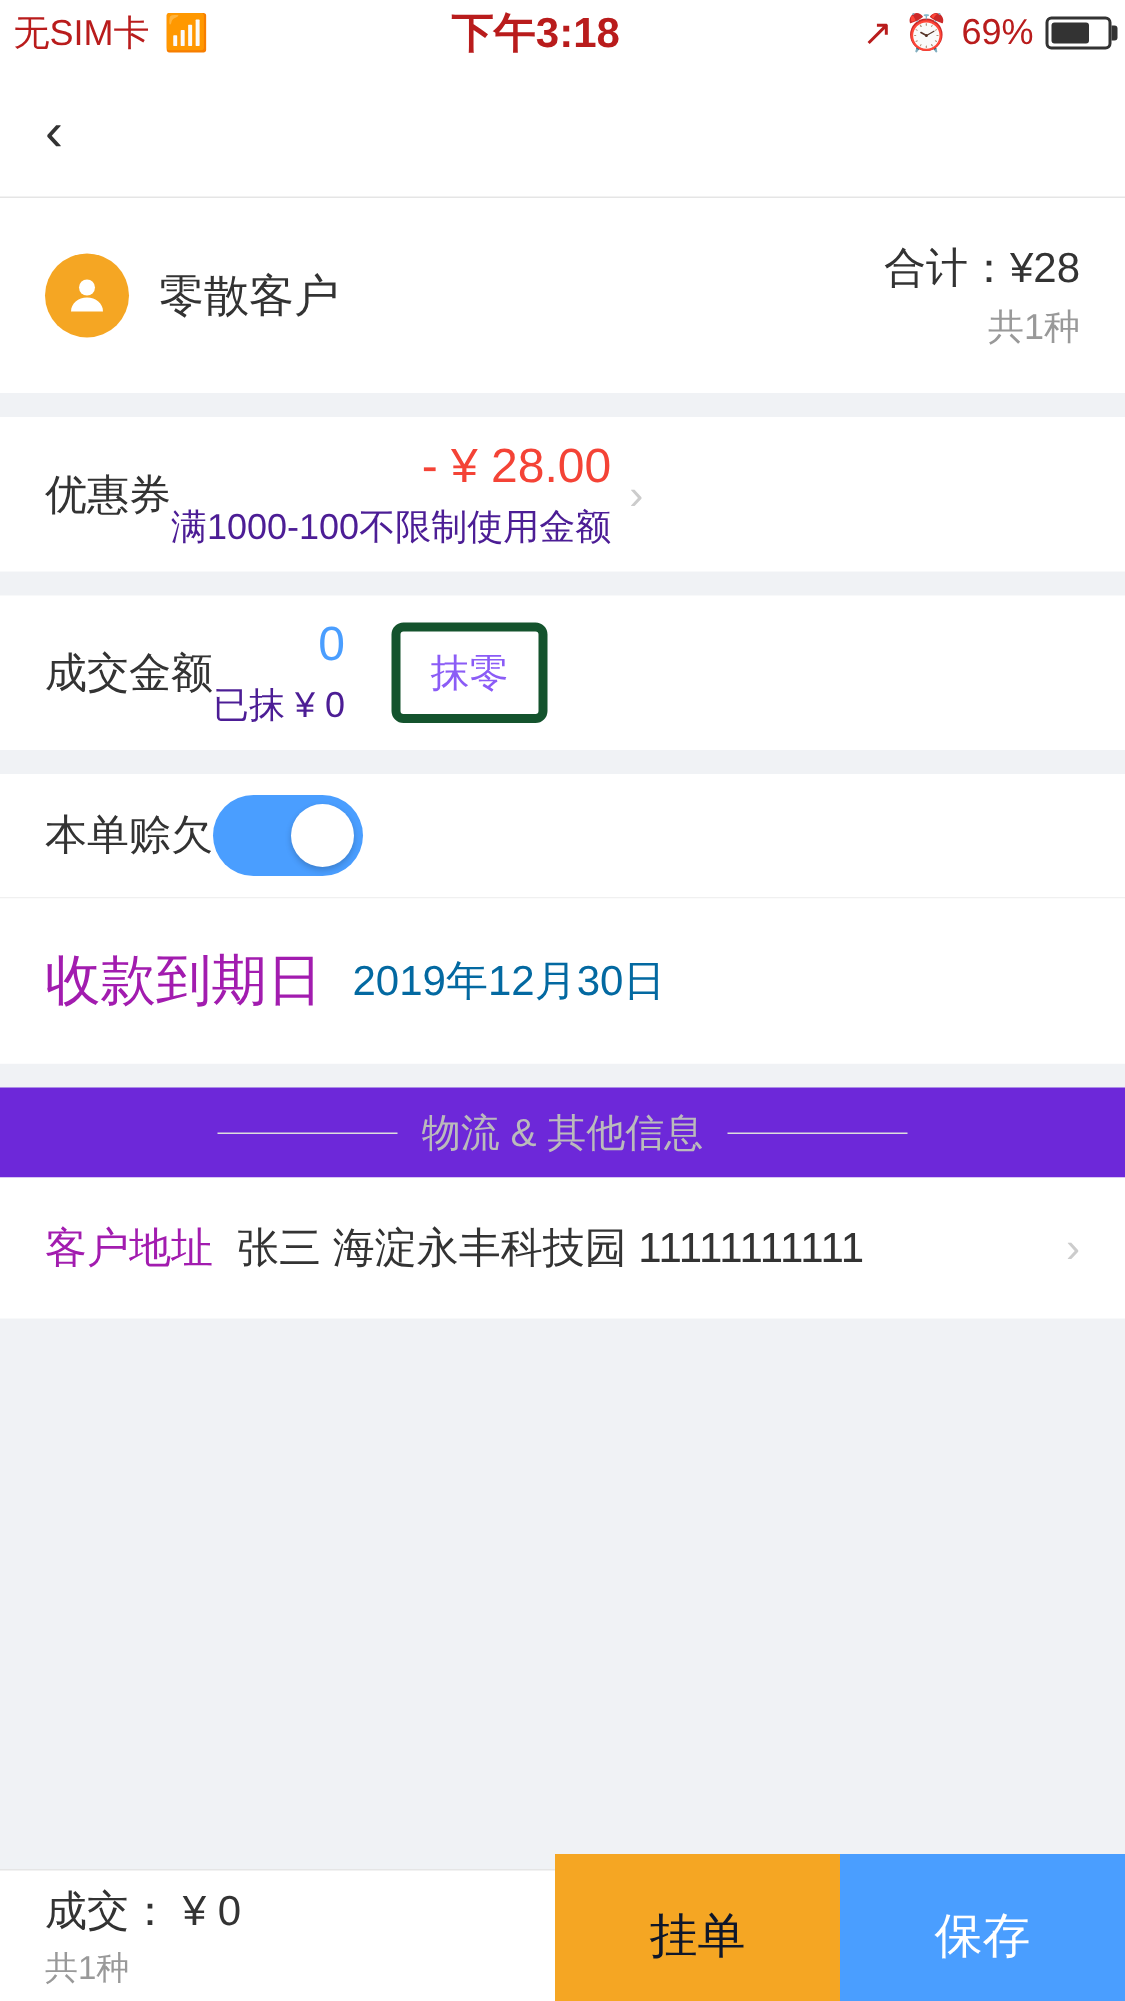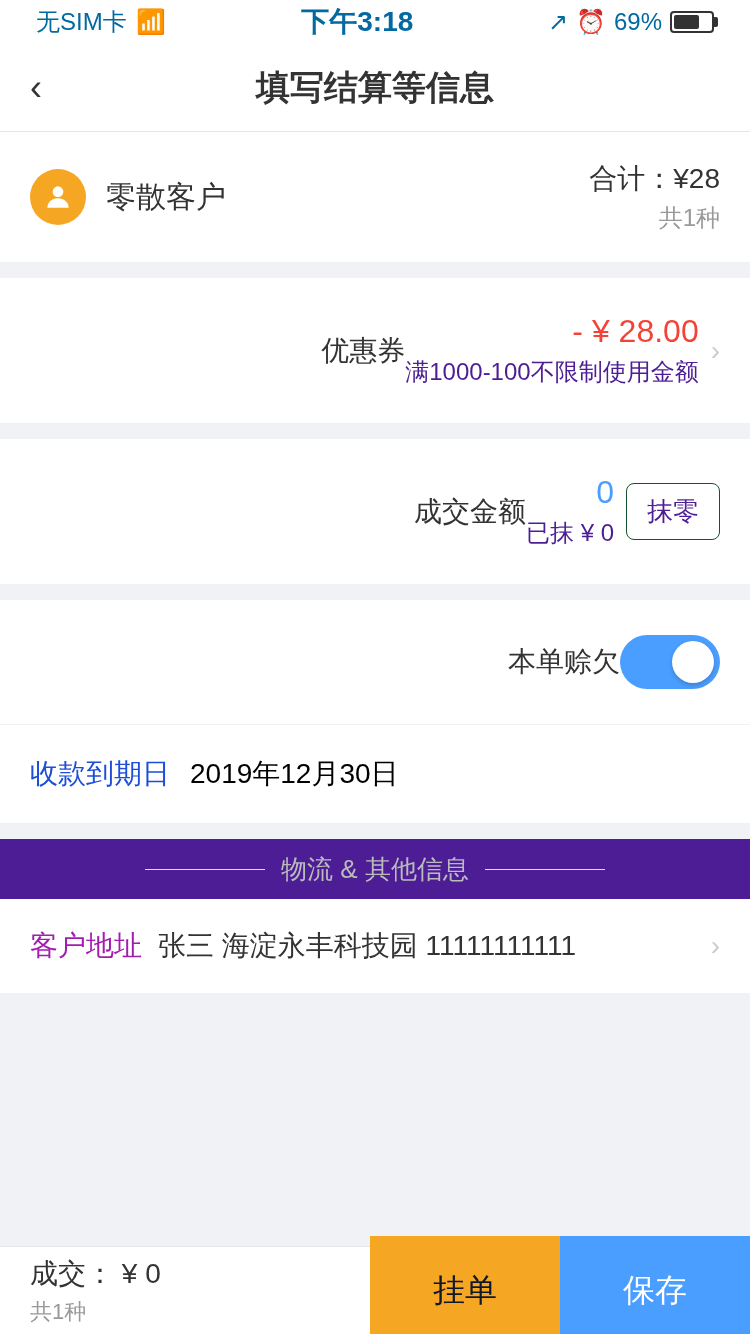--- a/index.html
+++ b/index.html
@@ -15,23 +15,23 @@
     }
 
     
     .status-bar {
       width: 750px;
       height: 44px;
       background: #fff;
       display: flex;
       align-items: center;
       justify-content: space-between;
-      padding: 0 36px;
+      padding: 0 9px;
       font-size: 24px;
-      color: #0369a1;
+      color: #b91c1c;
     }
     .status-left { display: flex; align-items: center; gap: 10px; }
     .status-center { font-weight: 600; font-size: 28px; }
     .status-right { display: flex; align-items: center; gap: 8px; font-size: 24px; }
     .battery-box {
       display: inline-flex; align-items: center;
       border: 2px solid #333; border-radius: 4px;
       width: 44px; height: 22px; padding: 2px; gap: 2px;
       position: relative;
     }
@@ -100,48 +100,49 @@
       display: flex; align-items: center; justify-content: center;
       color: #fff; font-size: 28px;
     }
     .customer-name { font-size: 30px; color: #333; }
     .customer-right { text-align: right; }
     .total-amount { font-size: 28px; font-weight: 500; color: #333; }
     .total-count { font-size: 24px; color: #999; margin-top: 4px; }
 
     
     .row-item {
-      padding: 35px 30px;
-      display: flex;
-      align-items: center;
-      justify-content: flex-end;
+      padding: 14px 30px;
+      display: flex;
+      align-items: center;
+      justify-content: flex-start;
       border-bottom: 1px solid #f0f0f0;
       background: #fff;
     }
     .row-item:last-child { border-bottom: none; }
     .row-label { font-size: 28px; color: #333; }
     .row-right { display: flex; align-items: center; gap: 12px; }
     .row-value { font-size: 28px; color: #333; text-align: right; }
     .row-sub { font-size: 24px; color: #4c1d95; margin-top: 6px; text-align: right; }
     .row-value-blue { color: #4a9eff; font-size: 32px; }
     .chevron { color: #ccc; font-size: 28px; }
 
     
     .discount-value { color: #f44336; font-size: 32px; font-weight: 500; }
 
     
     .round-zero-btn {
-      border: 1px solid #14532d;
+      border: 6px solid #14532d;
       border-radius: 8px;
       padding: 10px 20px;
       font-size: 26px;
-      color: #4c1d95;
+      color: #8b5cf6;
       background: #fff;
       cursor: pointer;
       white-space: nowrap;
+      margin-left: 19px;
     }
 
     
     .toggle {
       width: 100px; height: 54px;
       background: #4a9eff;
       border-radius: 27px;
       position: relative;
       cursor: pointer;
     }
@@ -156,26 +157,26 @@
     }
 
     
     .due-date-row {
       padding: 30px 30px;
       background: #fff;
       display: flex;
       align-items: center;
       gap: 20px;
     }
-    .due-date-label { font-size: 28px; color: #1d4ed8; }
-    .due-date-value { font-size: 28px; color: #000000; }
+    .due-date-label { font-size: 37px; color: #a21caf; }
+    .due-date-value { font-size: 28px; color: #0369a1; }
 
     
     .logistics-divider {
-      background: #4c1d95;
+      background: #6d28d9;
       height: 60px;
       display: flex;
       align-items: center;
       justify-content: center;
       margin-bottom: 0;
     }
     .logistics-text {
       font-size: 26px;
       color: #bbb;
       display: flex;
@@ -264,21 +265,20 @@
     <span>69%</span>
     <div class="battery-box">
       <div class="battery-fill"></div>
       <div class="battery-tip"></div>
     </div>
   </div>
 </div>
 
 <div class="nav-bar">
   <span class="nav-back">‹</span>
-  <span class="nav-title">填写结算等信息</span>
 </div>
 
 <div class="content">
 
   <div class="card">
     <div class="customer-row">
       <div class="customer-left">
         <div class="customer-avatar">
           <svg width="32" height="32" viewBox="0 0 24 24" fill="white">
             <circle cx="12" cy="8" r="4"></circle>

